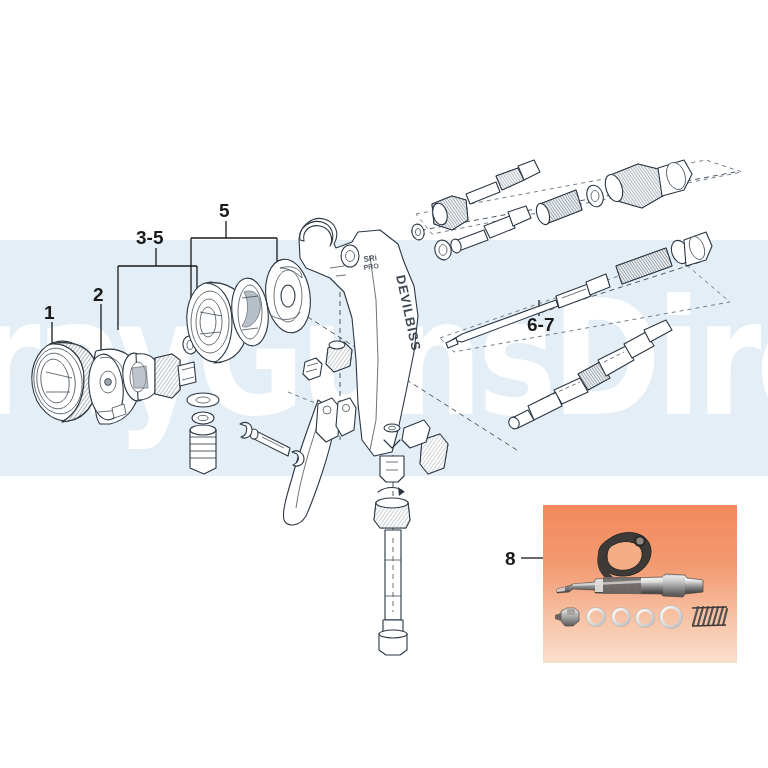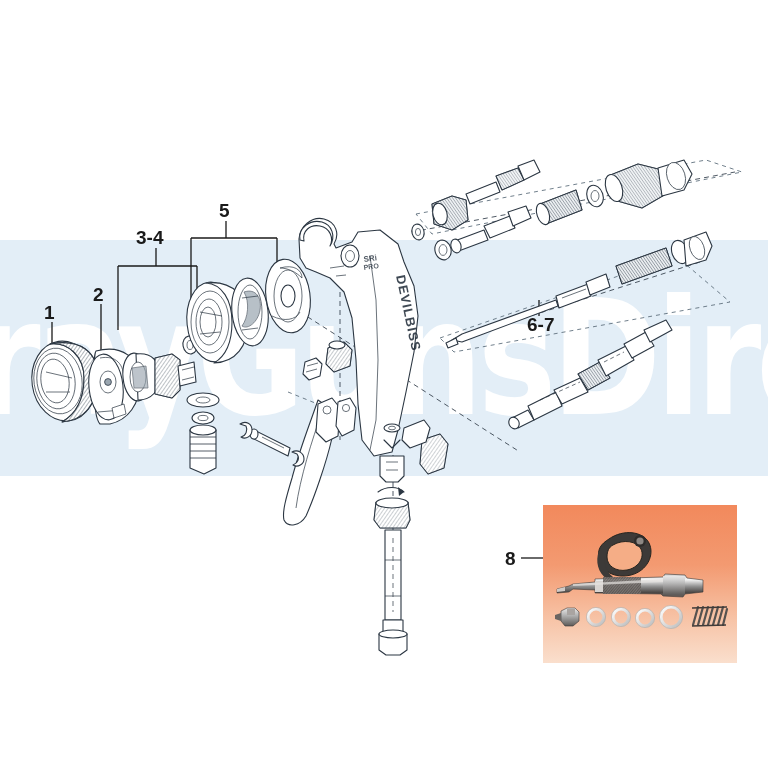--- a/index.html
+++ b/index.html
@@ -354,21 +354,21 @@
       <path class="lnT" d="M604 362 L624 352" stroke-dasharray="4 3"></path>
       <path class="fw" d="M624 344 L646 332 L654 346 L632 358 Z"></path>
       <path class="fw" d="M644 330 L666 320 L672 330 L650 342 Z"></path>
       <path class="lnT" d="M540 400 L580 382" stroke-dasharray="4 3"></path>
     </g>
 
   </svg>
 
   <div class="callout" style="left:44px; top:303px;">1</div>
   <div class="callout" style="left:93px; top:285px;">2</div>
-  <div class="callout" style="left:136px; top:228px;">3-4</div>
+  <div class="callout" style="left:136px; top:228px;">3-5</div>
   <div class="callout" style="left:219px; top:201px;">5</div>
   <div class="callout" style="left:527px; top:315px;">6-7</div>
   <div class="callout" style="left:505px; top:549px;">8</div>
 
   <div class="photo-box">
     <svg viewBox="0 0 194 158" width="194" height="158" xmlns="http://www.w3.org/2000/svg">
       <defs>
         <linearGradient id="metal" x1="0" y1="0" x2="0" y2="1">
           <stop offset="0%" stop-color="#cfcfcf"></stop>
           <stop offset="25%" stop-color="#f4f4f4"></stop>

